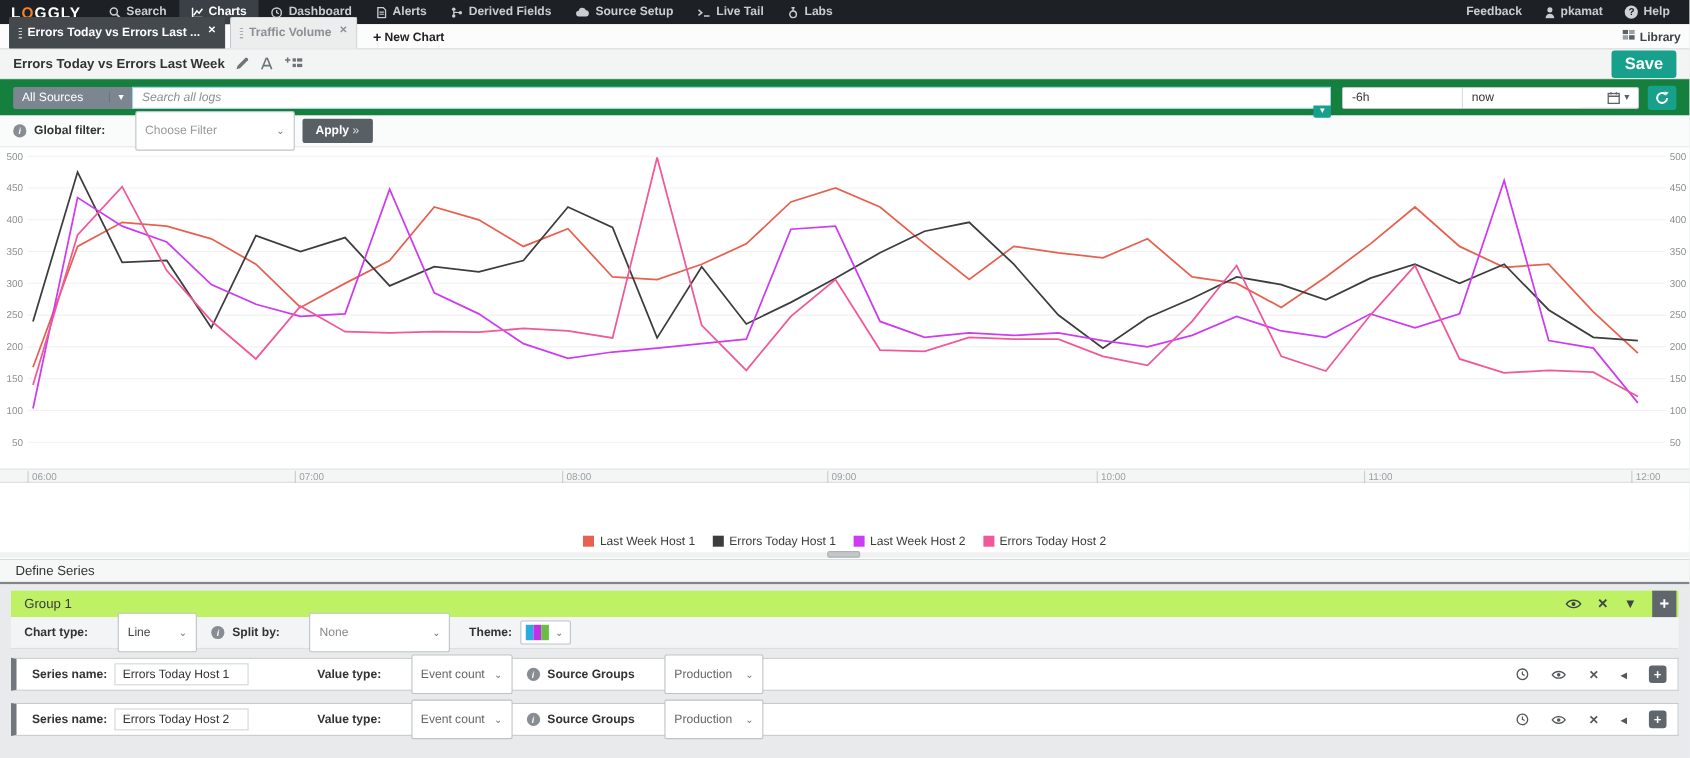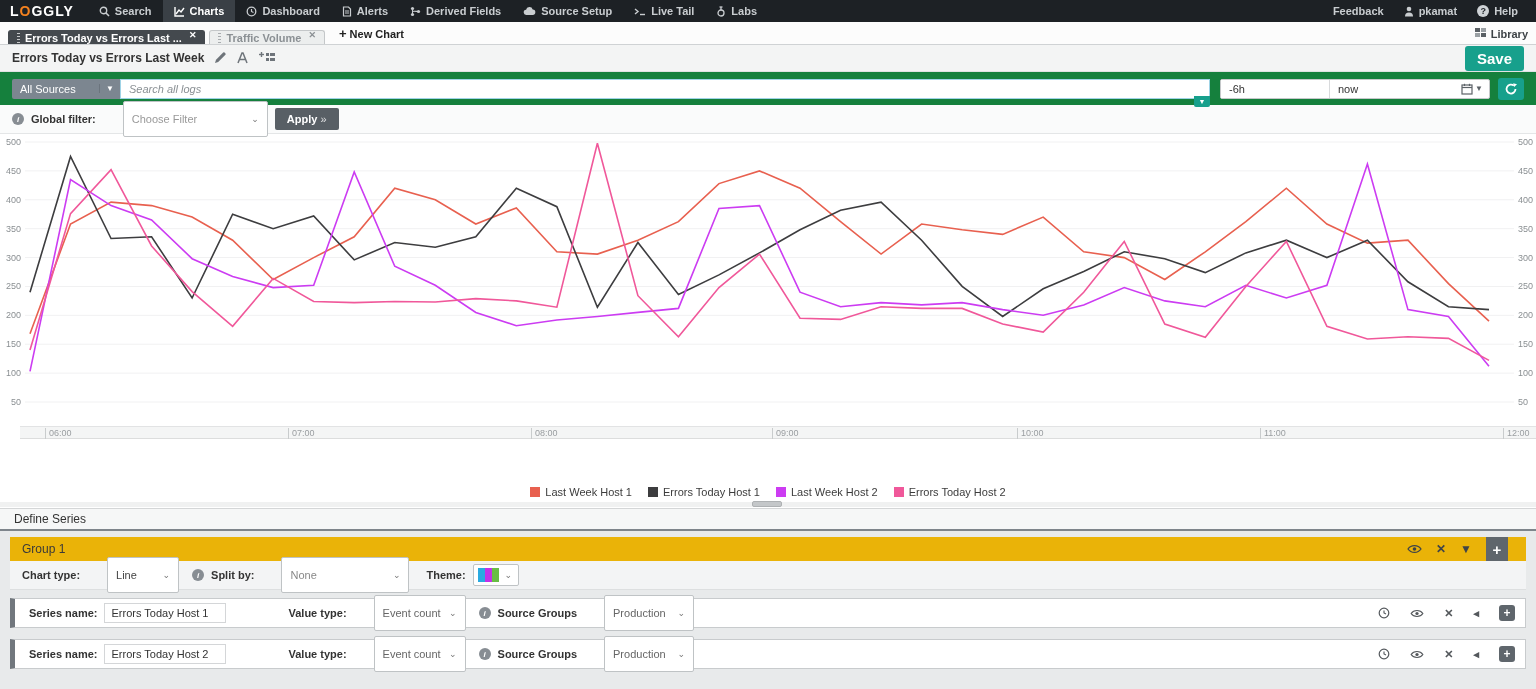--- a/index.html
+++ b/index.html
@@ -13,21 +13,21 @@
   .navitem.active { background:#3a4046; color:#fff; }
   .navitem svg { display:block; }
   .topnav .spacer { flex:1; }
   .navright { display:flex; align-items:center; gap:4px; padding-right:10px; }
   .navright .navitem { padding:0 8px; }
   .help-circle { width:12px; height:12px; border-radius:50%; background:#cfd3d6; position:relative; display:inline-block; }
   .help-circle::after { content:"?"; position:absolute; left:0; top:0; width:12px; height:12px; color:#1d2125; font-size:9px; font-weight:bold; text-align:center; line-height:12px; }
 
   
   .tabbar { height:23px; background:#fcfcfc; border-bottom:1px solid #cfd2d4; display:flex; align-items:flex-end; padding:0 8px; font-size:11px; }
-  .tab { display:flex; align-items:center; gap:5px; height:14px; padding:0 8px; margin-right:4px; border:1px solid #c4c7c9; border-bottom:none; border-radius:3px 3px 0 0; background:#eceeee; color:#8b9094; font-weight:bold; cursor:pointer; }
+  .tab { display:flex; align-items:center; gap:5px; height:29px; padding:0 8px; margin-right:4px; border:1px solid #c4c7c9; border-bottom:none; border-radius:3px 3px 0 0; background:#eceeee; color:#8b9094; font-weight:bold; cursor:pointer; }
   .tab.active { background:#44494e; color:#fff; border-color:#44494e; }
   .tab .grip { width:3px; height:10px; background:repeating-linear-gradient(to bottom, currentColor 0 1px, transparent 1px 3px); opacity:.7; }
   .tab .close { font-size:9px; margin-left:2px; position:relative; top:-3px; cursor:pointer; }
   .newchart { display:flex; align-items:center; gap:3px; padding:0 10px 3px; color:#222; font-weight:bold; cursor:pointer; }
   .newchart .plus { font-size:13px; font-weight:bold; }
   .tabbar .spacer { flex:1; }
   .library { display:flex; align-items:center; gap:4px; color:#3d4246; font-weight:bold; padding-bottom:4px; cursor:pointer; }
 
   
   .titlerow { height:27px; background:#f3f4f4; border-bottom:1px solid #e0e2e3; display:flex; align-items:center; padding:0 12px; }
@@ -57,34 +57,34 @@
   .lbl { font-weight:bold; color:#333; }
   .select { background:#fff; border:1px solid #bfc3c5; border-radius:2px; height:36px; display:inline-flex; align-items:center; padding:12px 8px; color:#666; font-size:11px; cursor:pointer; gap:8px;margin-left:20px; }
   .select .chev { margin-left:auto; color:#777; font-size:9px; }
   .btn-apply { background:#585f65; color:#fff; font-size:11px; font-weight:bold; border:none; border-radius:2px; height:22px; padding:0 12px; cursor:pointer; }
   .btn-apply .raquo { font-weight:normal; opacity:.8; }
 
   
   .chartpanel { background:#fff; }
   .chartheader { height:16px; display:flex; align-items:flex-end; justify-content:space-between; padding:0 14px 0 24px; font-size:11px; color:#555; }
   .chartsvg { display:block; }
-  .axisband { height:13px; background:#f4f5f5; border-top:1px solid #e2e3e4; border-bottom:1px solid #dcdddd; position:relative; font-size:9px; color:#9a9ea1;margin-left:20px; }
+  .axisband { height:13px; background:#f4f5f5; border-top:1px solid #e2e3e4; border-bottom:1px solid #dcdddd; position:relative; font-size:9px; color:#9a9ea1; }
   .axisband .tick { position:absolute; top:1px; border-left:1px solid #c9cccd; padding-left:3px; line-height:11px; }
   .legend { height:17px; background:#fff; display:flex; align-items:center; justify-content:center; gap:16px; font-size:11px; color:#3c3c3c;margin-top:44px; }
   .legend .item { display:flex; align-items:center; gap:5px; }
   .legend .swatch { width:10px; height:10px; display:inline-block; }
   .chartscroll { height:8px; background:#fff; position:relative; }
   .chartscroll .track { position:absolute; left:0; right:0; top:2px; height:5px; background:#f0f1f1; }
   .chartscroll .handle { position:absolute; left:752px; top:1px; width:30px; height:6px; background:#c4c7c9; border:1px solid #aeb1b3; border-radius:2px; cursor:grab; }
 
   
   .define { background:#e8eaeb; height:217px; }
   .define-header { height:23px; background:#f6f7f7; border-top:1px solid #d4d6d7; border-bottom:2px solid #7e858b; display:flex; align-items:center; padding:0 14px; font-size:12px; color:#333; }
   .groupwrap { padding:6px 10px 0; }
-  .groupbar { height:24px; background:#eab308; display:flex; align-items:center; padding:0 18px 0 12px; font-size:12px; color:#3a3a3a; }
+  .groupbar { height:24px; background:#bef264; display:flex; align-items:center; padding:0 2px 0 12px; font-size:12px; color:#3a3a3a; }
   .groupbar .spacer { flex:1; }
   .gicon { color:#3f4448; margin-right:14px; cursor:pointer; display:flex; align-items:center; font-size:12px; font-weight:bold; }
   .btn-plus { width:22px; height:24px; background:#5f666c; color:#fff; border:none; font-size:15px; font-weight:bold; cursor:pointer; display:flex; align-items:center; justify-content:center; }
   .controlsrow { height:29px; background:#f3f4f5; border-bottom:1px solid #dddfe0; display:flex; align-items:center; padding:0 12px; gap:7px; font-size:11px; }
   .themebox { background:#fff; border:1px solid #bfc3c5; border-radius:2px; height:22px; display:inline-flex; align-items:center; padding:0 6px 0 4px; gap:6px; cursor:pointer; }
   .themestripes { display:flex; height:14px; }
   .themestripes span { width:7px; height:14px; display:inline-block; }
   .serieslist { padding:8px 0 0; }
   .seriesrow { height:30px; background:#fff; border:1px solid #c8cbcd; border-left:5px solid #71777d; display:flex; align-items:center; padding:0 10px 0 14px; gap:7px; font-size:11px; margin-bottom:11px; }
   .nameinput { width:122px; height:20px; border:1px solid #d4d6d8; font-size:11px; color:#333; padding:0 6px; outline:none; }

